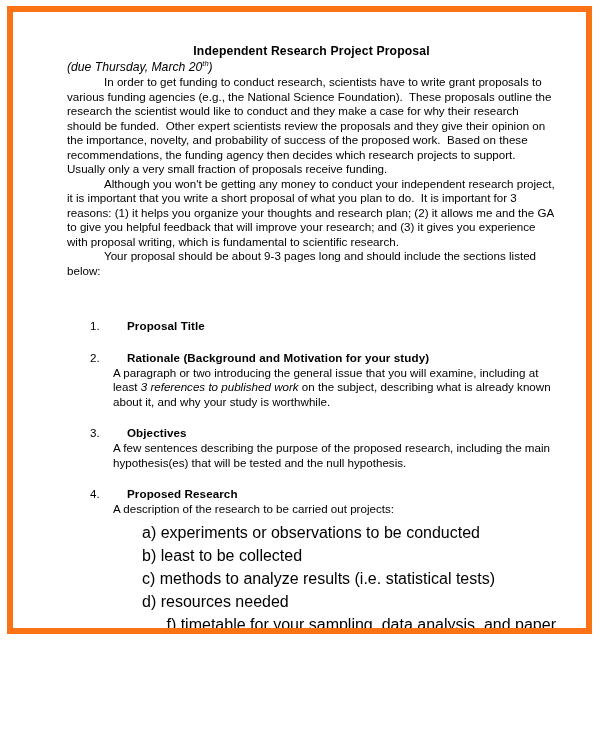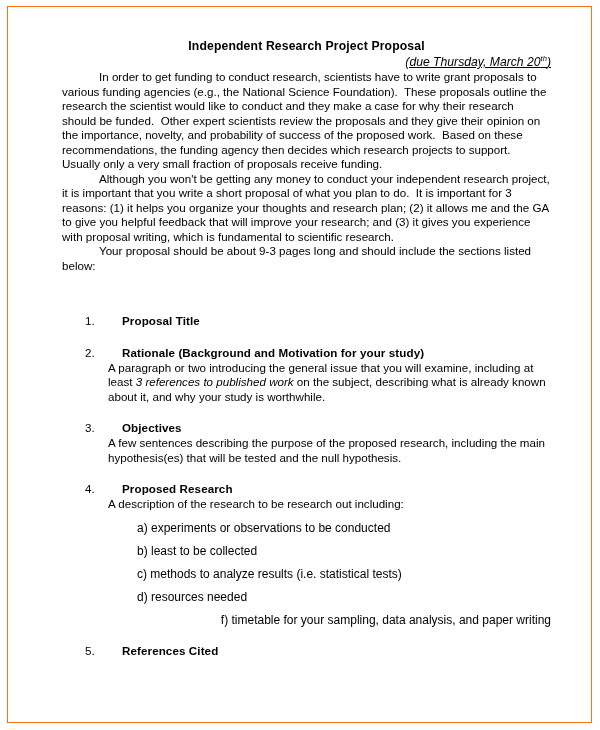--- a/index.html
+++ b/index.html
@@ -13,49 +13,48 @@
     font-family: "Liberation Sans", sans-serif;
     color: #000000;
     overflow: hidden;
   }
 
   .page {
     position: absolute;
     left: 7px;
     top: 6px;
     width: 585px;
-    height: 717px;
+    height: 628px;
     background: #ffffff;
-    border: 1px solid #f97316;
+    border: 6px solid #f97316;
     box-sizing: border-box;
     overflow: hidden;
   }
 
   .page-inner {
     position: absolute;
     left: 54px;
     top: 32px;
     width: 489px;
   }
 
   
   .doc-title {
     text-align: center;
     font-size: 12.2px;
     font-weight: bold;
     line-height: 15px;
     letter-spacing: 0.15px;
   }
   .doc-subtitle {
-    text-align: right;
+    text-align: left;
     font-size: 12.2px;
     font-style: italic;
     line-height: 15px;
     margin-top: 1px;
-    text-decoration: underline;
   }
   .doc-subtitle sup {
     font-size: 7.6px;
     vertical-align: super;
     line-height: 0;
   }
 
   
   .body-block {
   }
@@ -108,21 +107,21 @@
   }
 
   
   .sub-list {
     margin: 0;
     padding: 0;
     list-style: none;
     margin-top: 9px;
   }
   .sub-item {
-    font-size: 12px;
+    font-size: 16px;
     line-height: 14.5px;
     padding-left: 29px;
     margin-bottom: 8.5px;
   }
   .sub-item:last-child {
     margin-bottom: 8px;
     text-align: right;
   }
 </style>
 </head>
@@ -156,21 +155,21 @@
 
       <li class="section-item">
         <span class="item-number">3.</span>
         <div class="item-heading">Objectives</div>
         <div class="item-desc">A few sentences describing the purpose of the proposed research, including the main hypothesis(es) that will be tested and the null hypothesis.</div>
       </li>
 
       <li class="section-item">
         <span class="item-number">4.</span>
         <div class="item-heading">Proposed Research</div>
-        <div class="item-desc">A description of the research to be research out including:</div>
+        <div class="item-desc">A description of the research to be carried out projects:</div>
         <ul class="sub-list">
           <li class="sub-item">a) experiments or observations to be conducted</li>
           <li class="sub-item">b) least to be collected</li>
           <li class="sub-item">c) methods to analyze results (i.e. statistical tests)</li>
           <li class="sub-item">d) resources needed</li>
           <li class="sub-item">f) timetable for your sampling, data analysis, and paper writing</li>
         </ul>
       </li>
 
       <li class="section-item">

